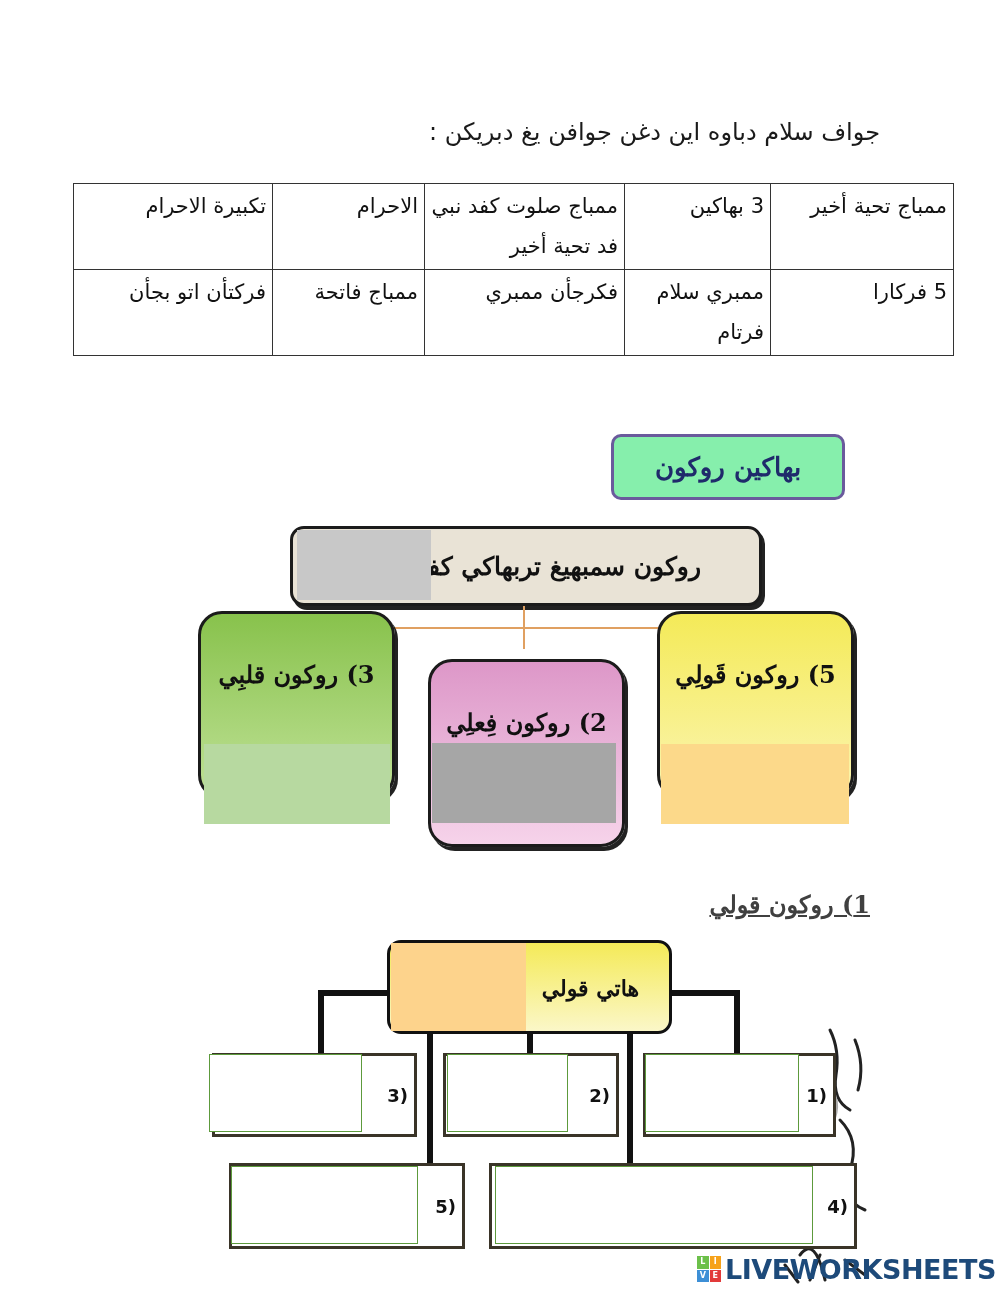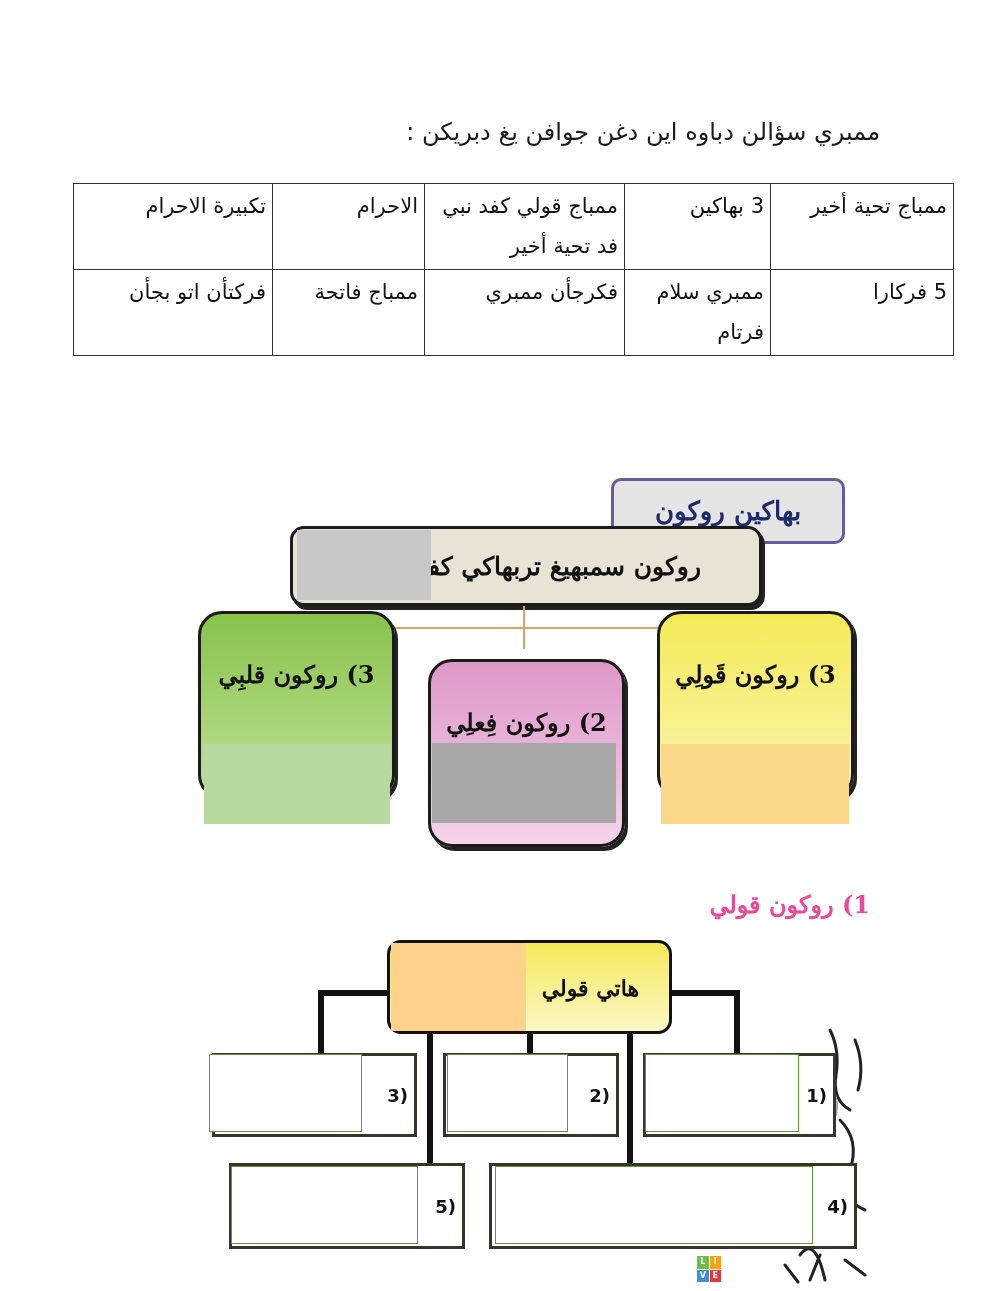--- a/index.html
+++ b/index.html
@@ -18,24 +18,24 @@
     border-collapse: collapse; direction: rtl; table-layout: fixed;
   }
   .word-table td {
     border: 1.5px solid #333; vertical-align: top; text-align: right;
     font-size: 21px; line-height: 40px; padding: 2px 6px 0 6px; color: #111;
   }
 
   
   .title-badge {
     position: absolute; left: 611px; top: 434px; width: 234px; height: 66px;
-    border: 3px solid #6a5a9c; border-radius: 10px; background: #e5e5e5;
+    border: 3px solid #6a5a9c; border-radius: 10px; background: #86efac;
     display: flex; align-items: center; justify-content: center;
     direction: rtl; font-family: "DejaVu Serif", serif; font-weight: bold;
-    font-size: 26px; color: #1f2a6b; margin-top: 44px;
+    font-size: 26px; color: #1f2a6b;
   }
 
   
   .top-box {
     position: absolute; left: 290px; top: 526px; width: 472px; height: 80px;
     border: 3px solid #1b1b1b; border-radius: 14px;
     background: #e9e3d6; box-shadow: 3px 4px 0 #222;
     direction: rtl; display: flex; align-items: center;
     font-family: "DejaVu Serif", serif; font-weight: bold; font-size: 25px;
     padding-right: 58px;
@@ -60,21 +60,21 @@
     font-size: 24px; color: #111;
   }
   .card-yellow { left: 657px; background: linear-gradient(#f4ea58, #fbf5b0); }
   .card-pink { left: 428px; background: linear-gradient(#dd97c8, #f6d3ea); margin-top: 48px; }
   .card-green { left: 198px; background: linear-gradient(#88c24c, #bfe196); }
 
   
   .section-heading {
     position: absolute; left: 660px; top: 890px; width: 210px;
     direction: rtl; text-align: right; font-family: "DejaVu Serif", serif;
-    font-weight: bold; font-size: 24px; color: #ec4899;
+    font-weight: bold; font-size: 24px; color: #404040; text-decoration: underline;
   }
 
   
   .lower-top {
     position: absolute; left: 387px; top: 940px; width: 285px; height: 94px;
     border: 3px solid #111; border-radius: 14px;
     background: linear-gradient(#f4ea58, #fbf7c8);
     direction: rtl; font-family: "DejaVu Serif", serif; font-weight: bold;
     font-size: 22px; padding-right: 30px; padding-top: 32px;
   }
@@ -99,35 +99,35 @@
   .wm-logo { width: 24px; height: 26px; display: grid; grid-template-columns: 1fr 1fr; grid-template-rows: 1fr 1fr; gap: 1px; }
   .wm-logo span { display: block; font-size: 8px; color: #fff; font-weight: bold; text-align: center; line-height: 12px; font-family: "DejaVu Sans", sans-serif; }
   .wm-text {
     font-family: "DejaVu Sans", sans-serif; font-weight: bold; font-size: 27px;
     color: #1d4a7a; letter-spacing: -0.5px;
   }
 </style>
 </head>
 <body>
 
-<div class="instruction">ممبري سؤالن دباوه اين دغن جوافن يغ دبريكن :</div>
+<div class="instruction">جواف سلام دباوه اين دغن جوافن يغ دبريكن :</div>
 
 <table class="word-table">
   <colgroup>
     <col style="width:183px">
       <col style="width:146px">
       <col style="width:200px">
       <col style="width:152px">
       <col style="width:199px">
   </colgroup>
   <tbody>
       <tr>
     <td>ممباج تحية أخير</td>
     <td>3 بهاكين</td>
-    <td>ممباج قولي كفد نبي فد تحية أخير</td>
+    <td>ممباج صلوت كفد نبي فد تحية أخير</td>
     <td>الاحرام</td>
     <td>تكبيرة الاحرام</td>
   </tr>
   <tr>
     <td>5 فركارا</td>
     <td>ممبري سلام فرتام</td>
     <td>فكرجأن ممبري</td>
     <td>ممباج فاتحة</td>
     <td>فركتأن اتو بجأن</td>
   </tr>
@@ -143,21 +143,21 @@
 </div>
 <input class="answer-slot slot-grey" style="left: 297px; top: 530px; width: 134px; height: 70px;" type="text" value="">
 
 <div class="orange-line" style="left:523px; top:606px; width:2px; height:22px;"></div>
 <div class="orange-line" style="left:296px; top:627px; width:460px; height:2px;"></div>
 <div class="orange-line" style="left:296px; top:627px; width:2px; height:22px;"></div>
 <div class="orange-line" style="left:523px; top:627px; width:2px; height:22px;"></div>
 <div class="orange-line" style="left:755px; top:627px; width:2px; height:22px;"></div>
 
 <div class="card card-yellow">
-  <div class="card-title">3) روكون قَولِي</div>
+  <div class="card-title">5) روكون قَولِي</div>
 </div>
 <input class="answer-slot" type="text" style="left: 661px; top: 744px; width: 188px; height: 80px; background: rgb(252, 217, 138);" value="">
 
 <div class="card card-pink">
   <div class="card-title">2) روكون فِعلِي</div>
 </div>
 <input class="answer-slot" type="text" style="left: 432px; top: 743px; width: 184px; height: 80px; background: rgb(166, 166, 166);" value="">
 
 <div class="card card-green">
   <div class="card-title">3) روكون قلبِي</div>
@@ -220,13 +220,14 @@
 </div>
 <input class="input-box" type="text" style="left: 231px; top: 1166px; width: 187px; height: 78px;" value="">
 
 <div class="watermark">
   <div class="wm-logo">
     <span style="background:#6cc04a">L</span>
     <span style="background:#f6a21a">I</span>
     <span style="background:#3d8fd6">V</span>
     <span style="background:#e23a3a">E</span>
   </div>
+  <span class="wm-text">LIVEWORKSHEETS</span>
 </div>
 
 </body></html>

